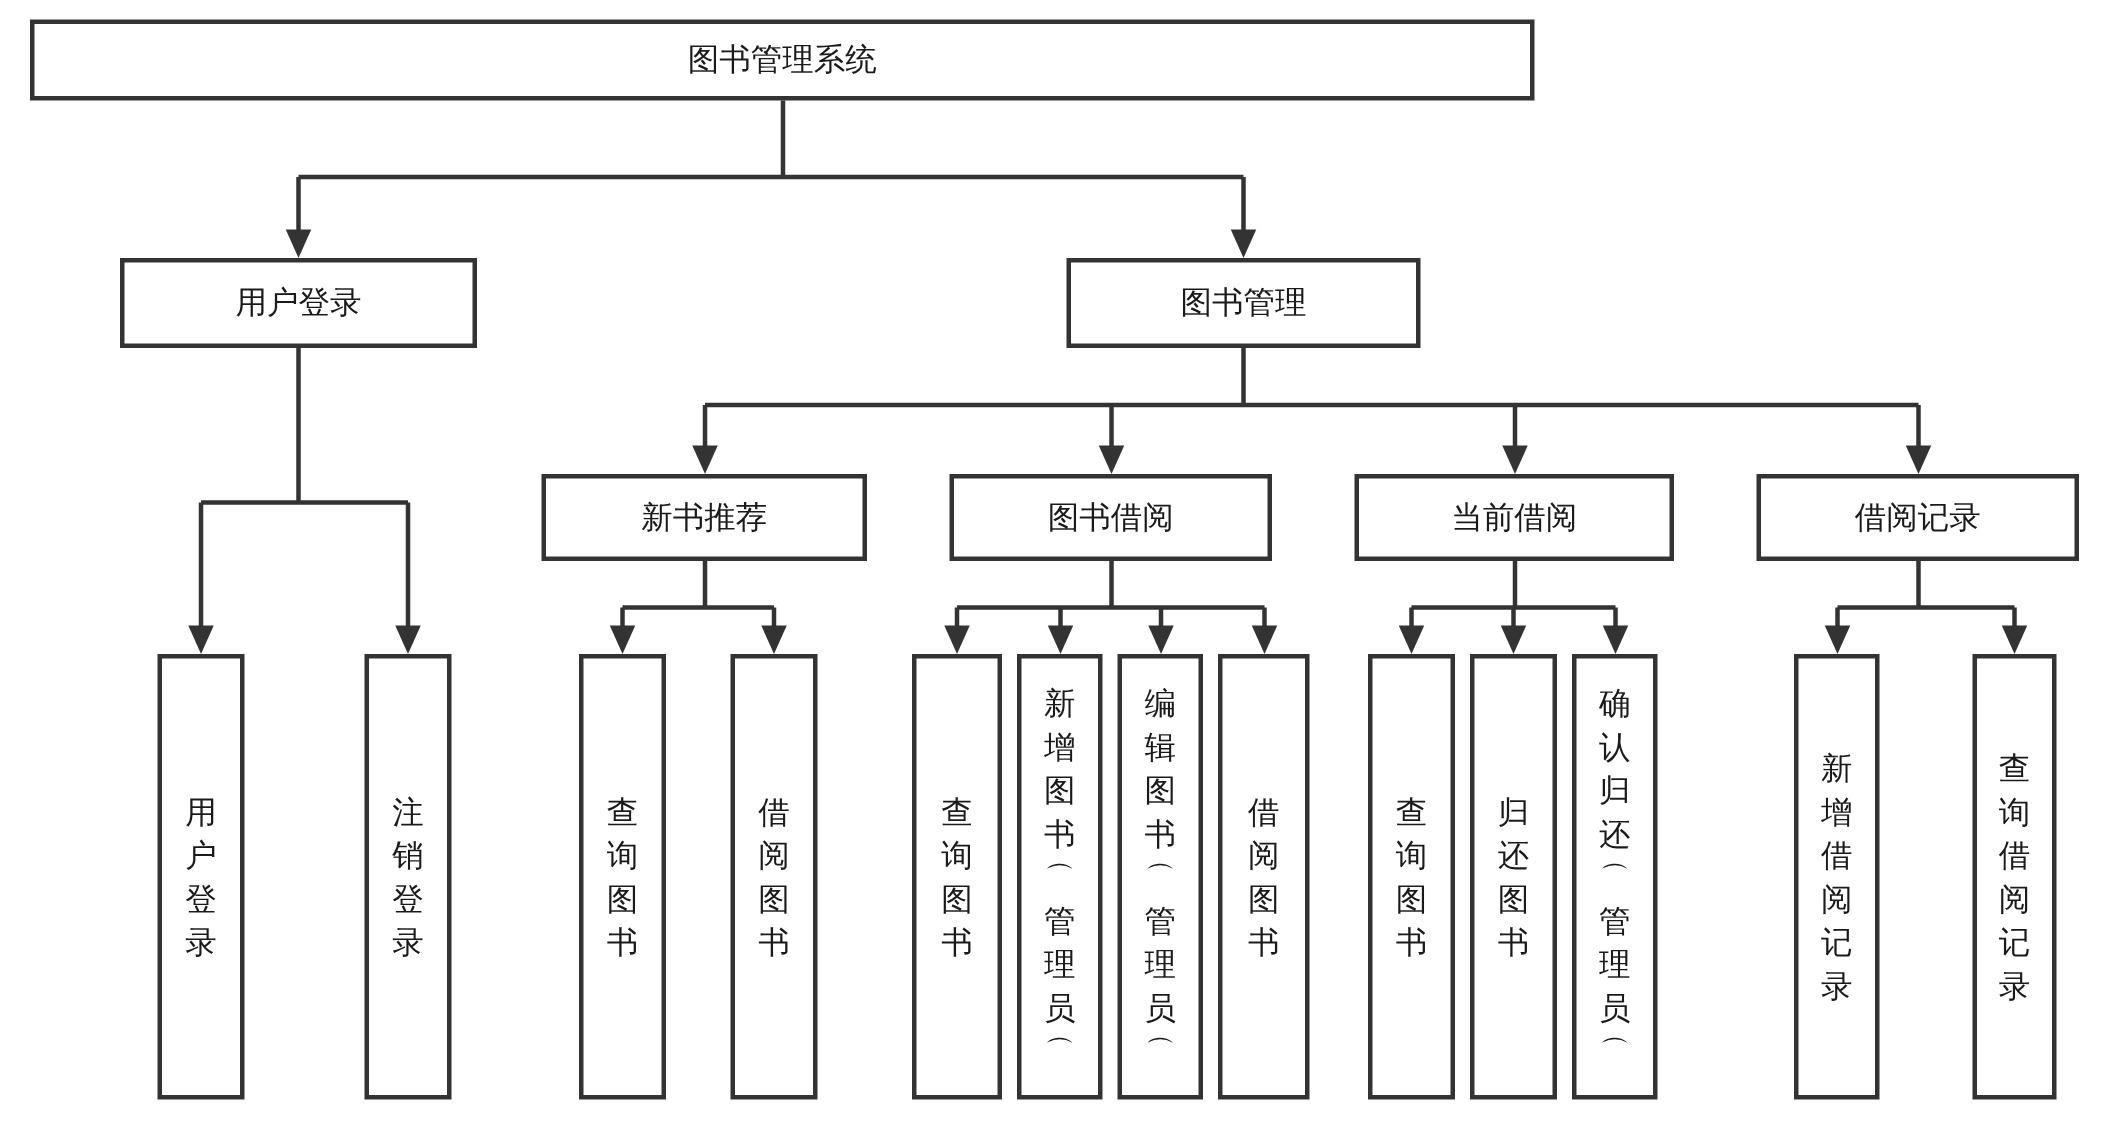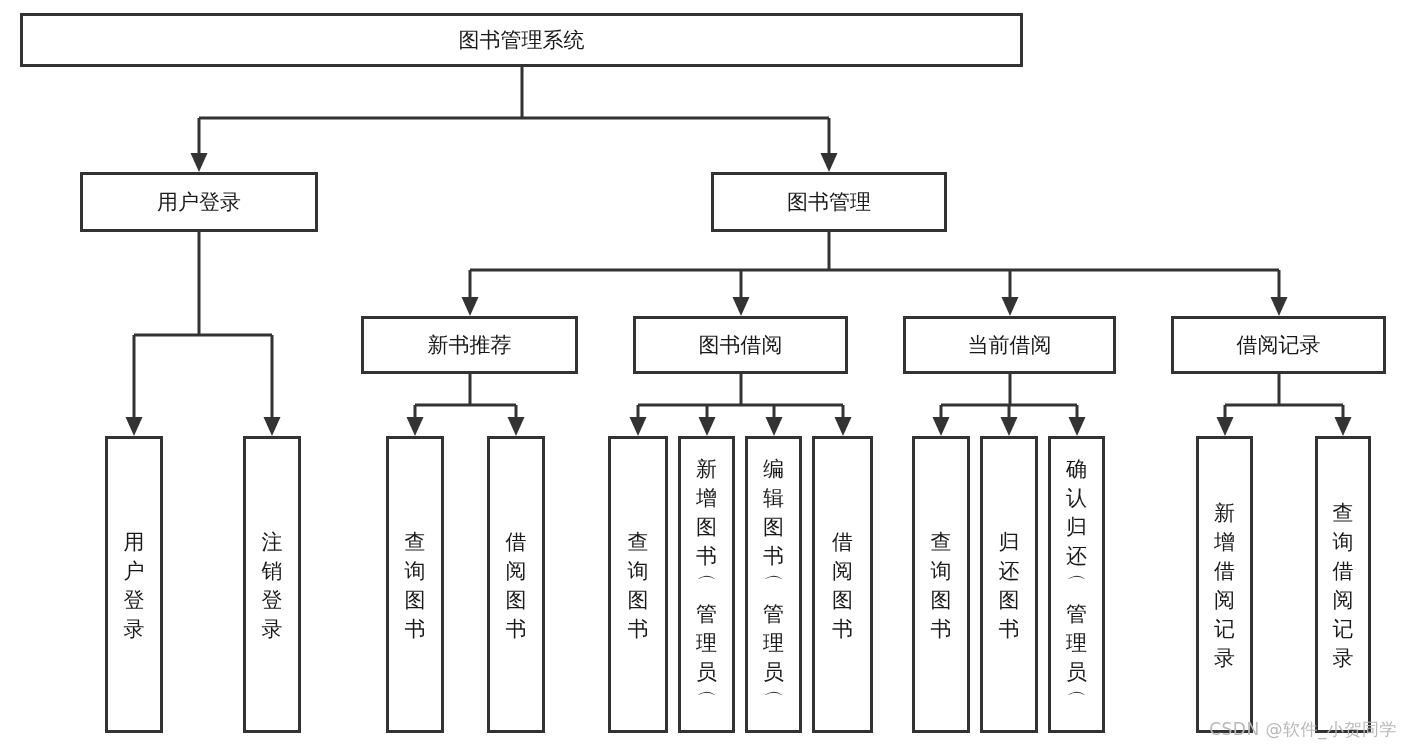--- a/index.html
+++ b/index.html
@@ -198,14 +198,13 @@
         <g>
           <rect x="1197.5" y="437.5" width="54" height="294" class="node-rect"></rect>
           <text x="1224.5" y="519.5" class="node-label-v"><tspan x="1224.5" dy="0">新</tspan><tspan x="1224.5" dy="29">增</tspan><tspan x="1224.5" dy="29">借</tspan><tspan x="1224.5" dy="29">阅</tspan><tspan x="1224.5" dy="29">记</tspan><tspan x="1224.5" dy="29">录</tspan></text>
         </g>
         <g>
           <rect x="1316.5" y="437.5" width="53" height="294" class="node-rect"></rect>
           <text x="1343" y="519.5" class="node-label-v"><tspan x="1343" dy="0">查</tspan><tspan x="1343" dy="29">询</tspan><tspan x="1343" dy="29">借</tspan><tspan x="1343" dy="29">阅</tspan><tspan x="1343" dy="29">记</tspan><tspan x="1343" dy="29">录</tspan></text>
         </g>
       </g>
   </svg>
-  <div class="watermark">CSDN @软件_小贺同学</div>
 </div>
 
 </body></html>

